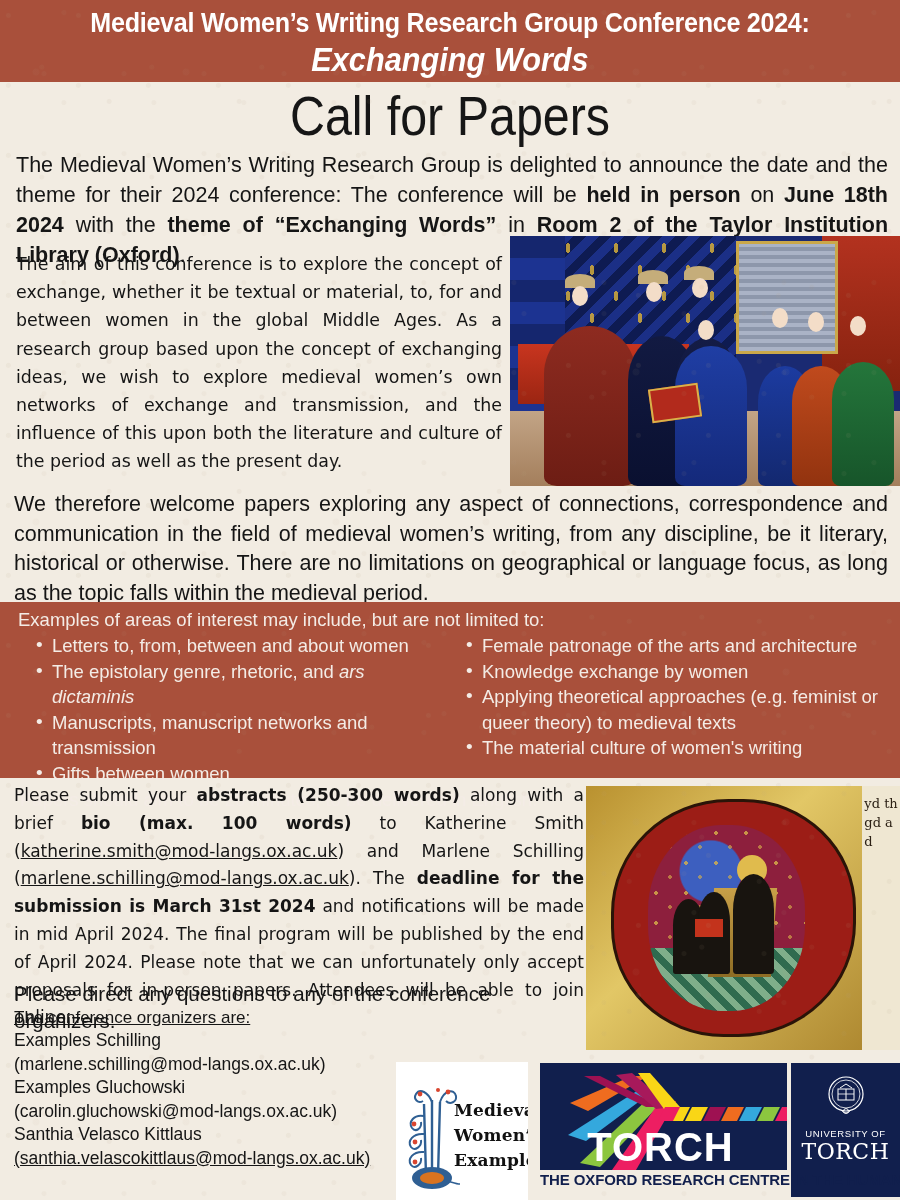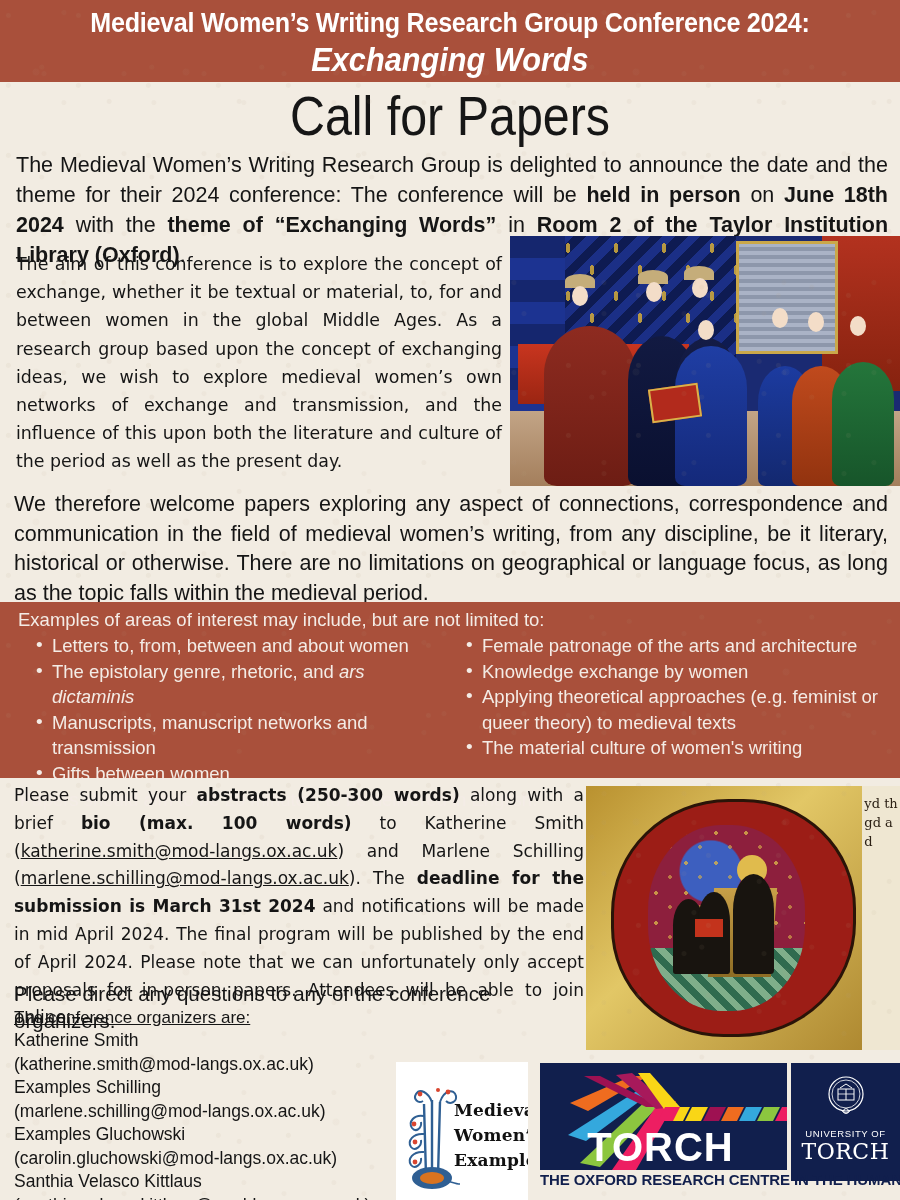--- a/index.html
+++ b/index.html
@@ -360,21 +360,21 @@
     font-size: 40px;
     letter-spacing: 1px;
     color: #ffffff;
     line-height: 44px;
     padding-right: 6px;
   }
 
   .logo-ox {
     position: absolute;
     left: 791px; top: 1063px;
-    width: 109px; height: 118px;
+    width: 109px; height: 134px;
     background: #111f4d;
     z-index: 4;
     color: #fff;
     text-align: center;
   }
   .ox-crest {
     margin: 9px auto 0;
     width: 48px; height: 48px;
   }
   .ox-uni {
@@ -497,24 +497,20 @@
 </div>
 
 <div class="submit-para">
   <span>Please submit your </span><b>abstracts (250-300 words)</b><span> along with a brief </span><b>bio (max. 100 words)</b><span> to Katherine Smith (</span><a class="lnk" href="#">katherine.smith@mod-langs.ox.ac.uk</a><span>) and Marlene Schilling (</span><a class="lnk" href="#">marlene.schilling@mod-langs.ox.ac.uk</a><span>). The </span><b>deadline for the submission is March 31st 2024</b><span> and notifications will be made in mid April 2024. The final program will be published by the end of April 2024. Please note that we can unfortunately only accept proposals for in-person papers. Attendees will be able to join online.</span>
 </div>
 
 <div class="questions-line">Please direct any questions to any of the conference organizers.</div>
 
 <div class="organizers">
   <div class="organizers-head">The conference organizers are:</div>
-  <div class="org-entry">
-    <span>Katherine Smith</span>
-    <span class="email">(katherine.smith@mod-langs.ox.ac.uk)</span>
-  </div>
   <div class="org-entry">
     <span>Examples Schilling</span>
     <span class="email">(marlene.schilling@mod-langs.ox.ac.uk)</span>
   </div>
   <div class="org-entry">
     <span>Examples Gluchowski</span>
     <span class="email">(carolin.gluchowski@mod-langs.ox.ac.uk)</span>
   </div>
   <div class="org-entry last">
     <span>Santhia Velasco Kittlaus</span>

